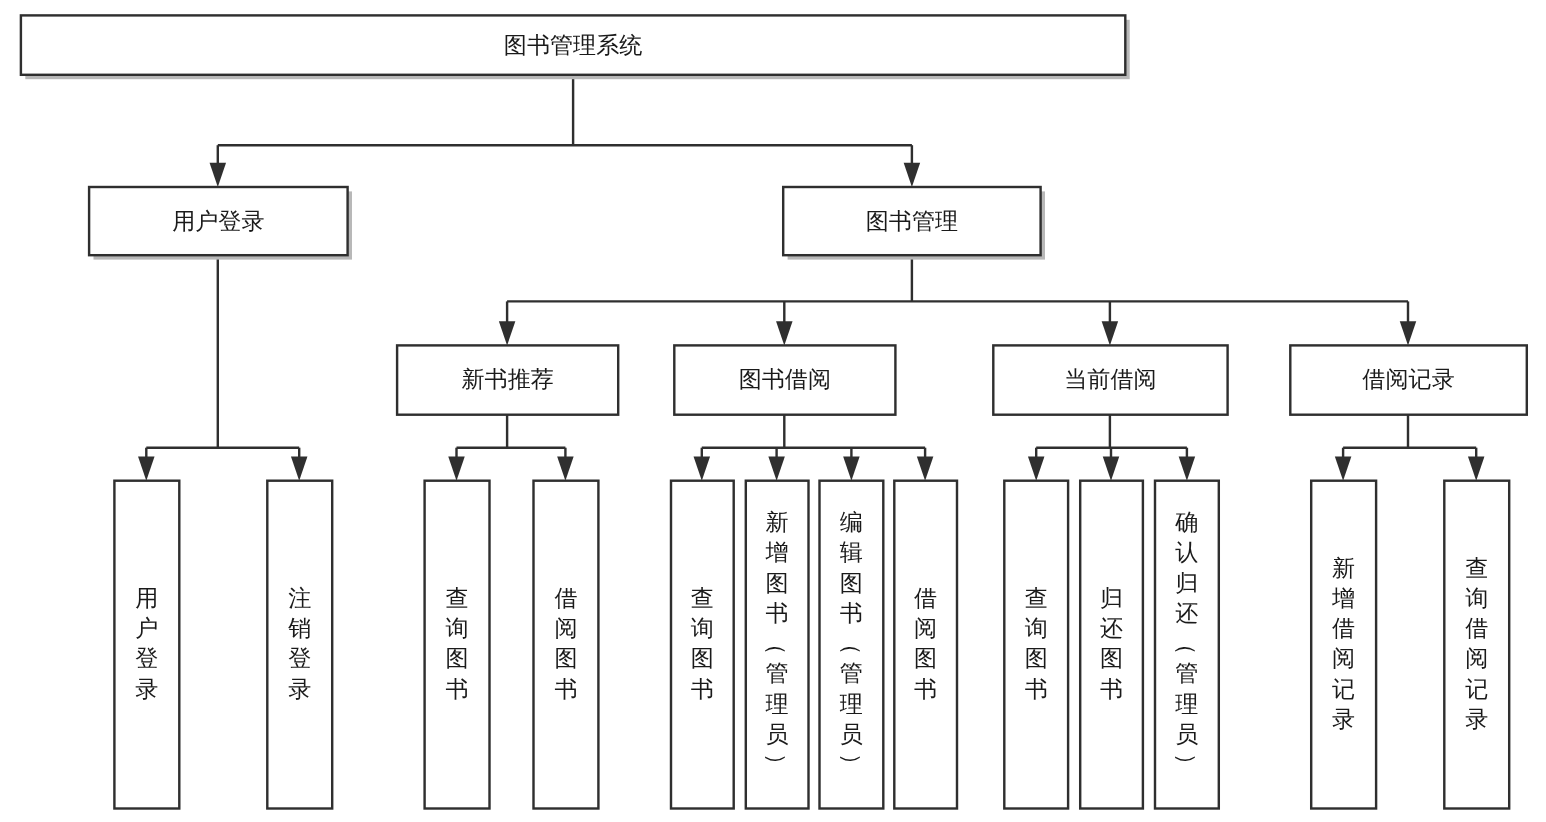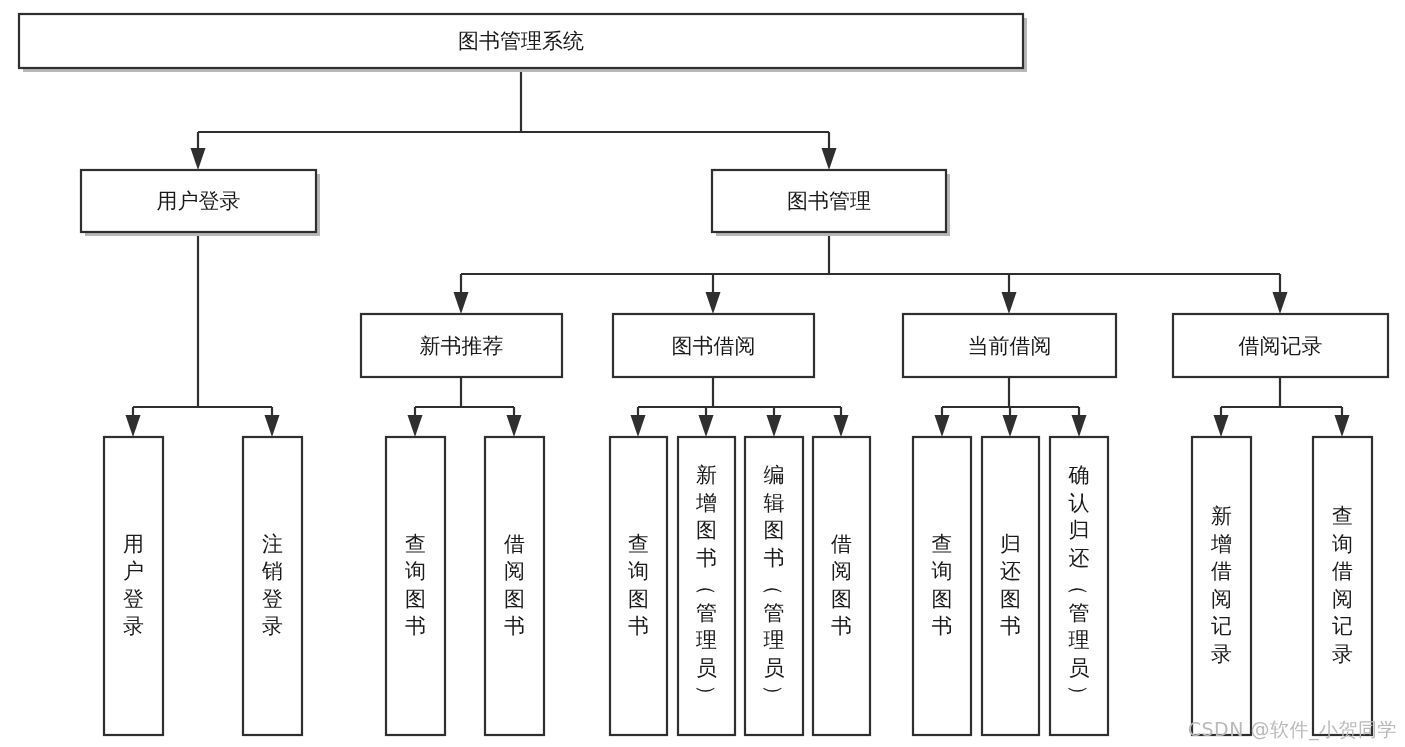--- a/index.html
+++ b/index.html
@@ -283,14 +283,13 @@
           <rect x="1313" y="437" width="59" height="298" class="node-rect"></rect>
           <text x="1342.5" y="523.25" class="node-label-v">查</text>
           <text x="1342.5" y="550.75" class="node-label-v">询</text>
           <text x="1342.5" y="578.25" class="node-label-v">借</text>
           <text x="1342.5" y="605.75" class="node-label-v">阅</text>
           <text x="1342.5" y="633.25" class="node-label-v">记</text>
           <text x="1342.5" y="660.75" class="node-label-v">录</text>
         </g>
       </g>
   </svg>
-  <div class="watermark">CSDN @软件_小贺同学</div>
 </div>
 
 </body></html>

